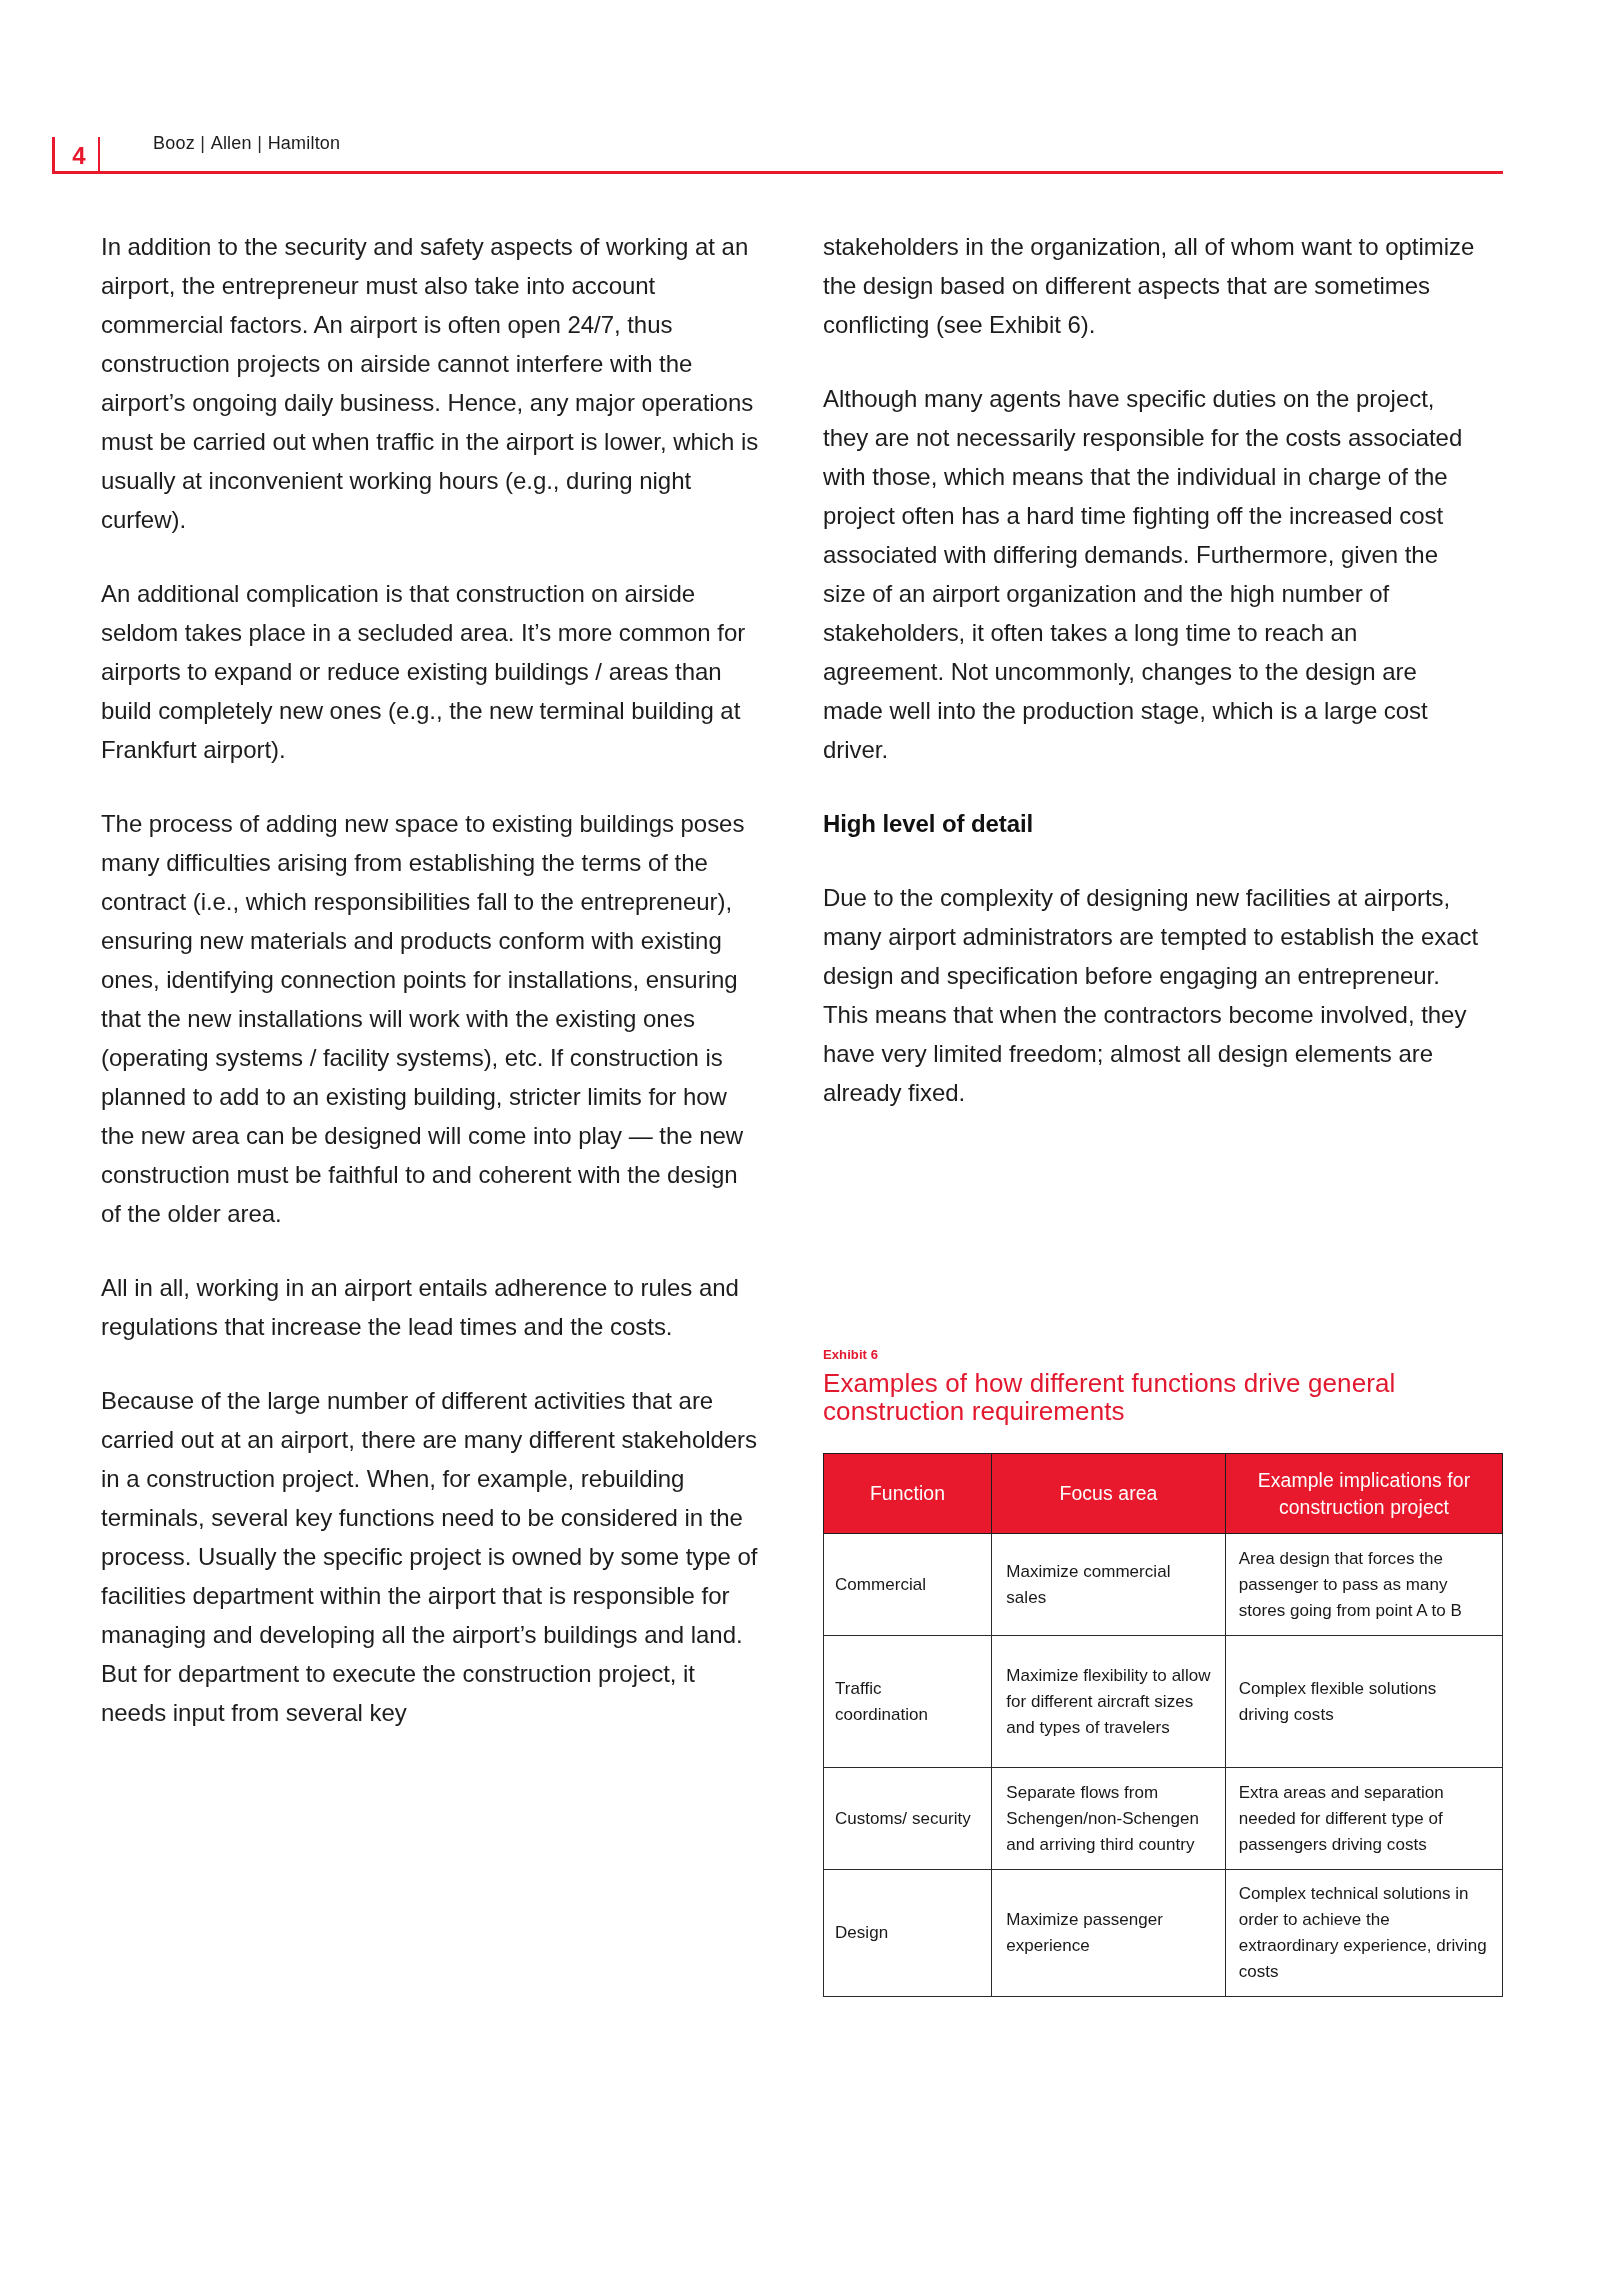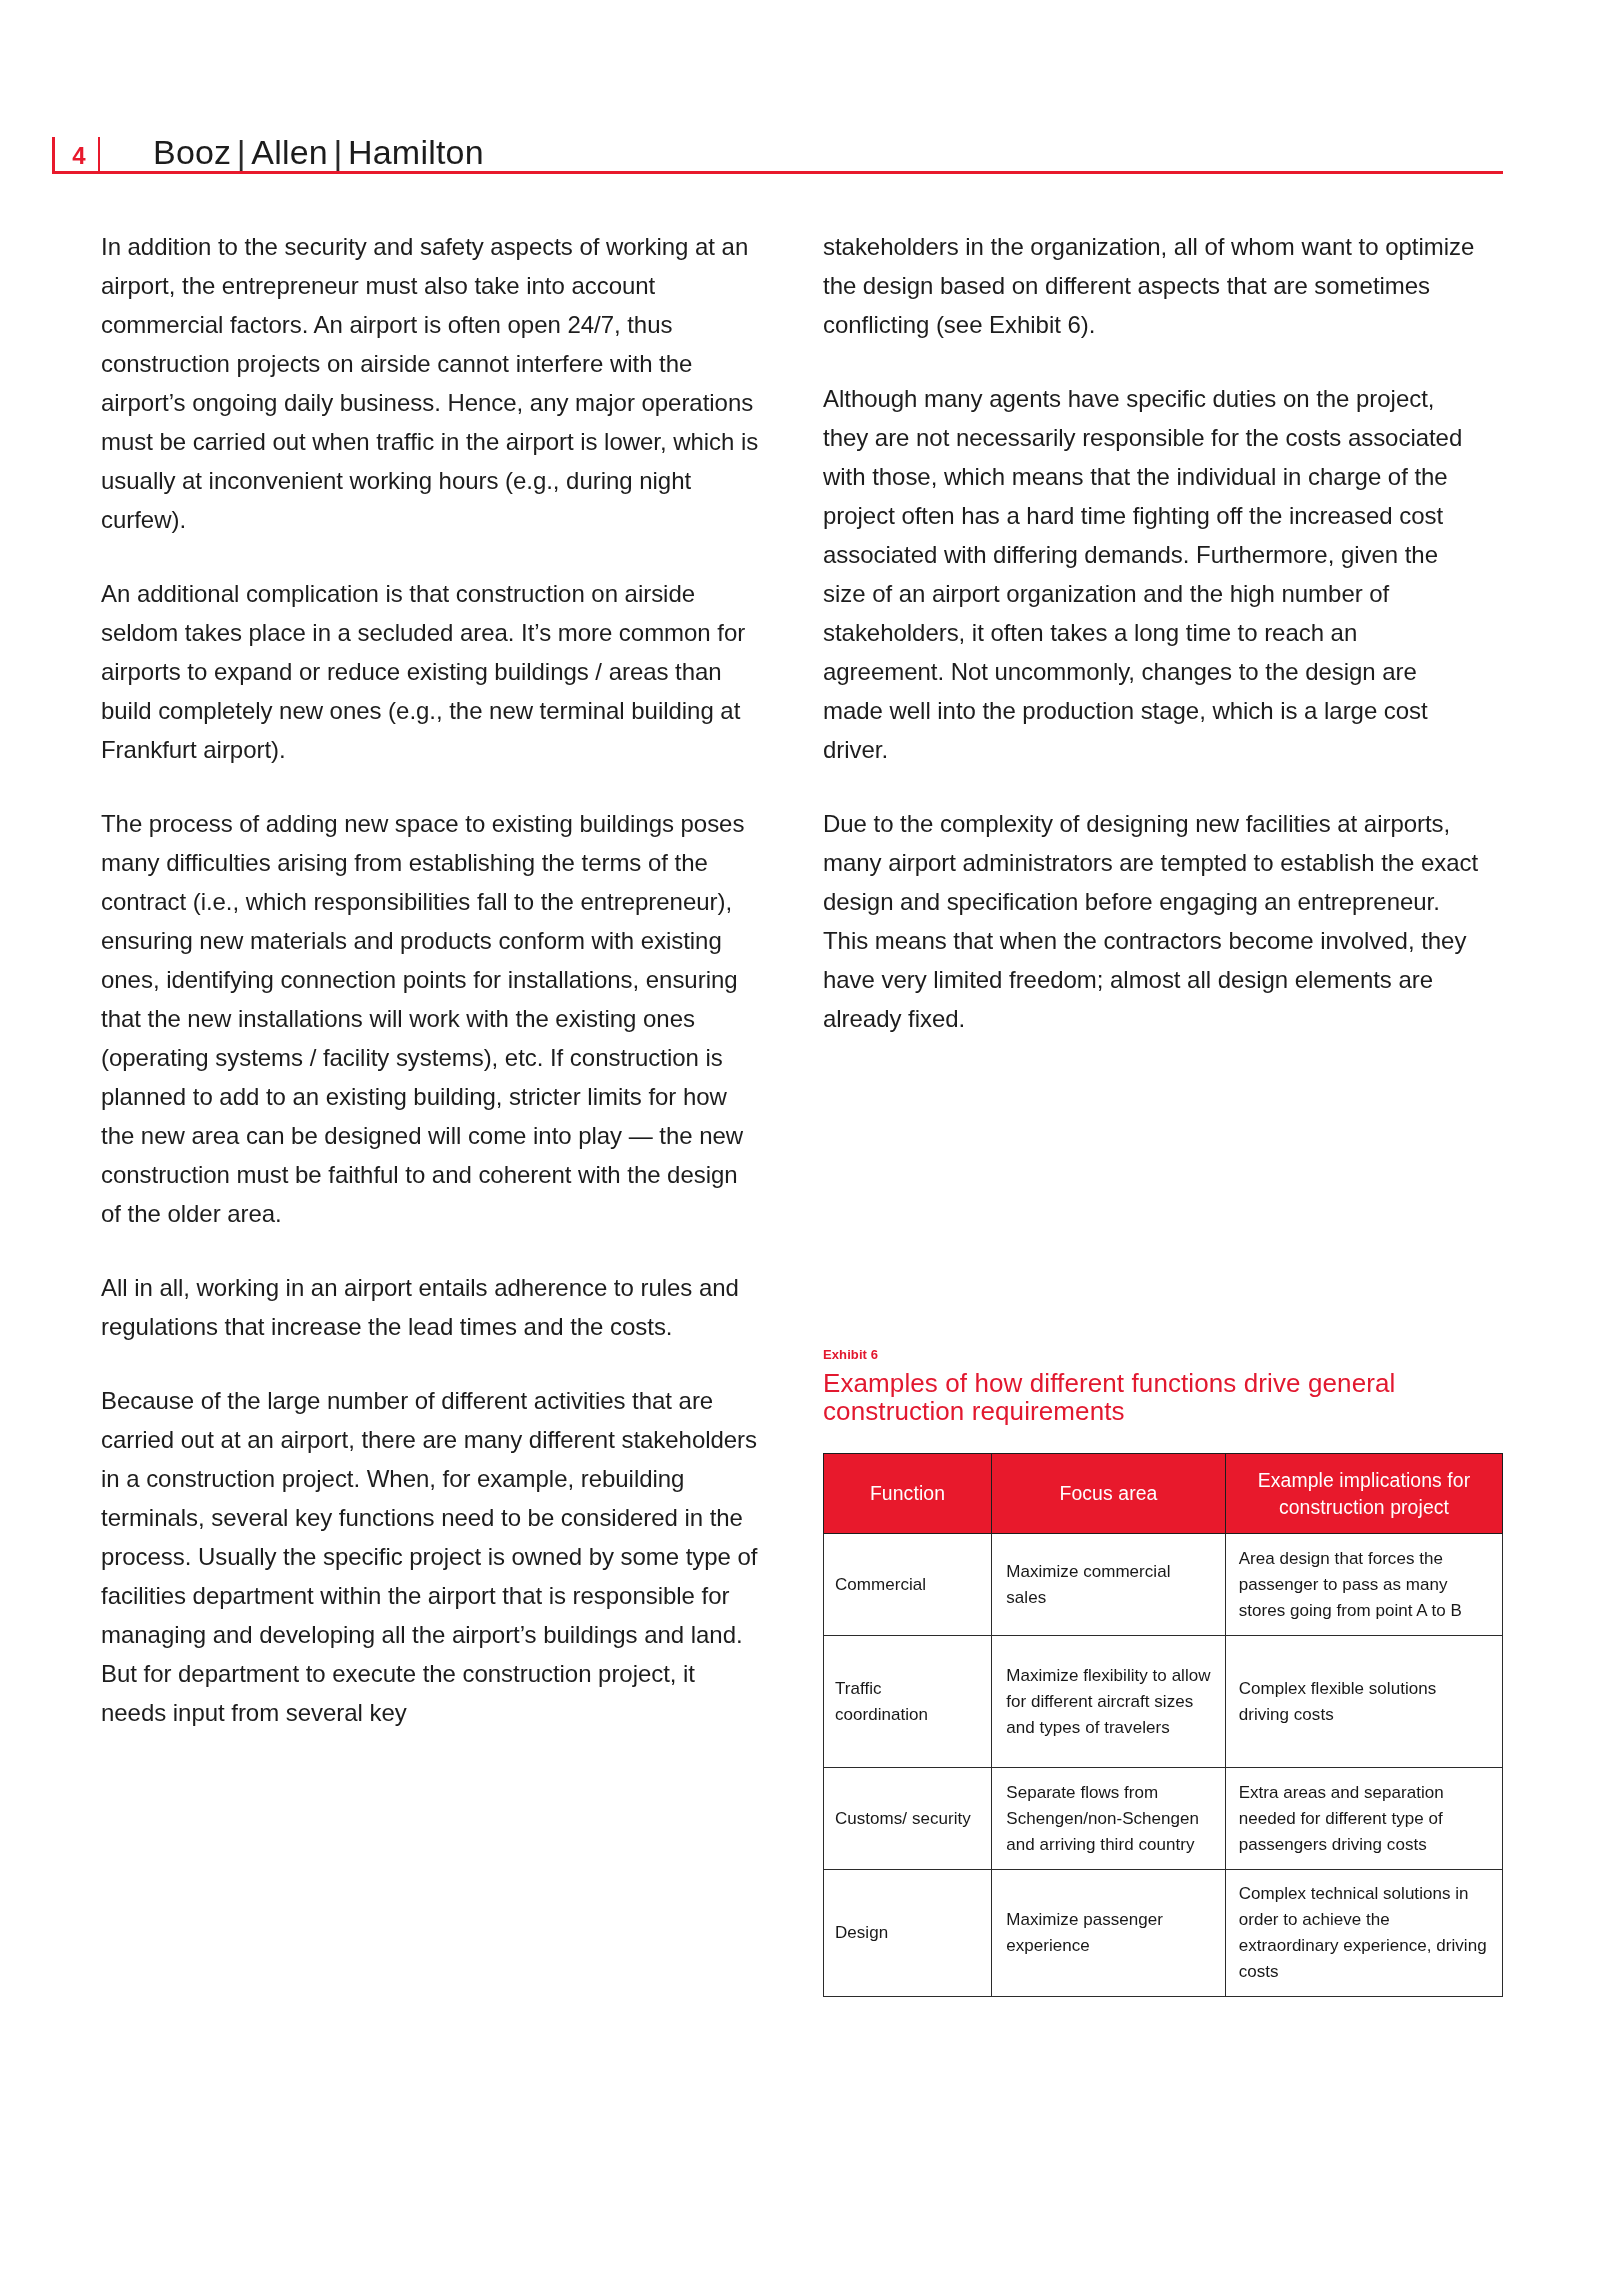--- a/index.html
+++ b/index.html
@@ -64,21 +64,21 @@
     color: #E8192C;
     font-size: 24px;
     font-weight: bold;
     line-height: 1;
     letter-spacing: 0;
   }
   .brand {
     position: absolute;
     left: 153px;
     top: 133px;
-    font-size: 34px;
+    font-size: 18px;
     font-weight: 400;
     color: #1c1c1c;
     letter-spacing: 0.2px;
     white-space: nowrap;
   }
   .brand .sep {
     color: #2a2a2a;
     padding: 0 5.5px;
     font-weight: 300;
   }
@@ -196,20 +196,21 @@
     <p>In addition to the security and safety aspects of working at an airport, the entrepreneur must also take into account commercial factors. An airport is often open 24/7, thus construction projects on airside cannot interfere with the airport’s ongoing daily business. Hence, any major operations must be carried out when traffic in the airport is lower, which is usually at inconvenient working hours (e.g., during night curfew).</p>
     <p>An additional complication is that construction on airside seldom takes place in a secluded area. It’s more common for airports to expand or reduce existing buildings / areas than build completely new ones (e.g., the new terminal building at Frankfurt airport).</p>
     <p>The process of adding new space to existing buildings poses many difficulties arising from establishing the terms of the contract (i.e., which responsibilities fall to the entrepreneur), ensuring new materials and products conform with existing ones, identifying connection points for installations, ensuring that the new installations will work with the existing ones (operating systems / facility systems), etc. If construction is planned to add to an existing building, stricter limits for how the new area can be designed will come into play — the new construction must be faithful to and coherent with the design of the older area.</p>
     <p>All in all, working in an airport entails adherence to rules and regulations that increase the lead times and the costs.</p>
     <p>Because of the large number of different activities that are carried out at an airport, there are many different stakeholders in a construction project. When, for example, rebuilding terminals, several key functions need to be considered in the process. Usually the specific project is owned by some type of facilities department within the airport that is responsible for managing and developing all the airport’s buildings and land. But for department to execute the construction project, it needs input from several key</p>
   </div>
 
   <div class="col col-right">
     <p>stakeholders in the organization, all of whom want to optimize the design based on different aspects that are sometimes conflicting (see Exhibit 6).</p>
     <p>Although many agents have specific duties on the project, they are not necessarily responsible for the costs associated with those, which means that the individual in charge of the project often has a hard time fighting off the increased cost associated with differing demands. Furthermore, given the size of an airport organization and the high number of stakeholders, it often takes a long time to reach an agreement. Not uncommonly, changes to the design are made well into the production stage, which is a large cost driver.</p>
+    <h3>High level of detail</h3>
     <p>Due to the complexity of designing new facilities at airports, many airport administrators are tempted to establish the exact design and specification before engaging an entrepreneur. This means that when the contractors become involved, they have very limited freedom; almost all design elements are already fixed.</p>
   </div>
 
   <div class="exhibit">
     <div class="exhibit-label">Exhibit 6</div>
     <div class="exhibit-caption">Examples of how different functions drive general construction requirements</div>
   </div>
 
   <table class="exhibit-table">
     <colgroup>

